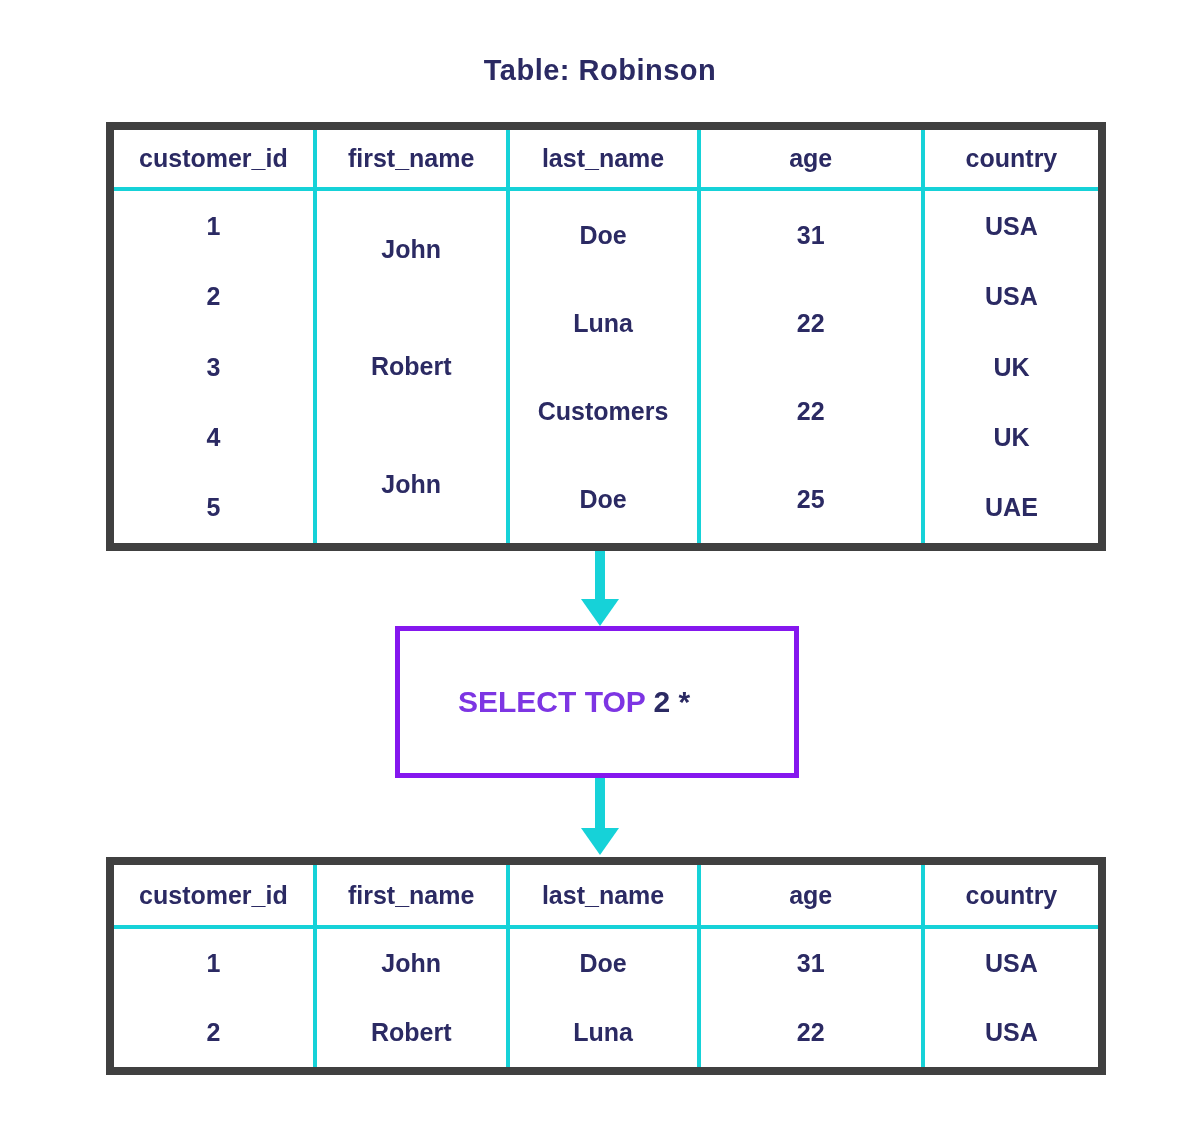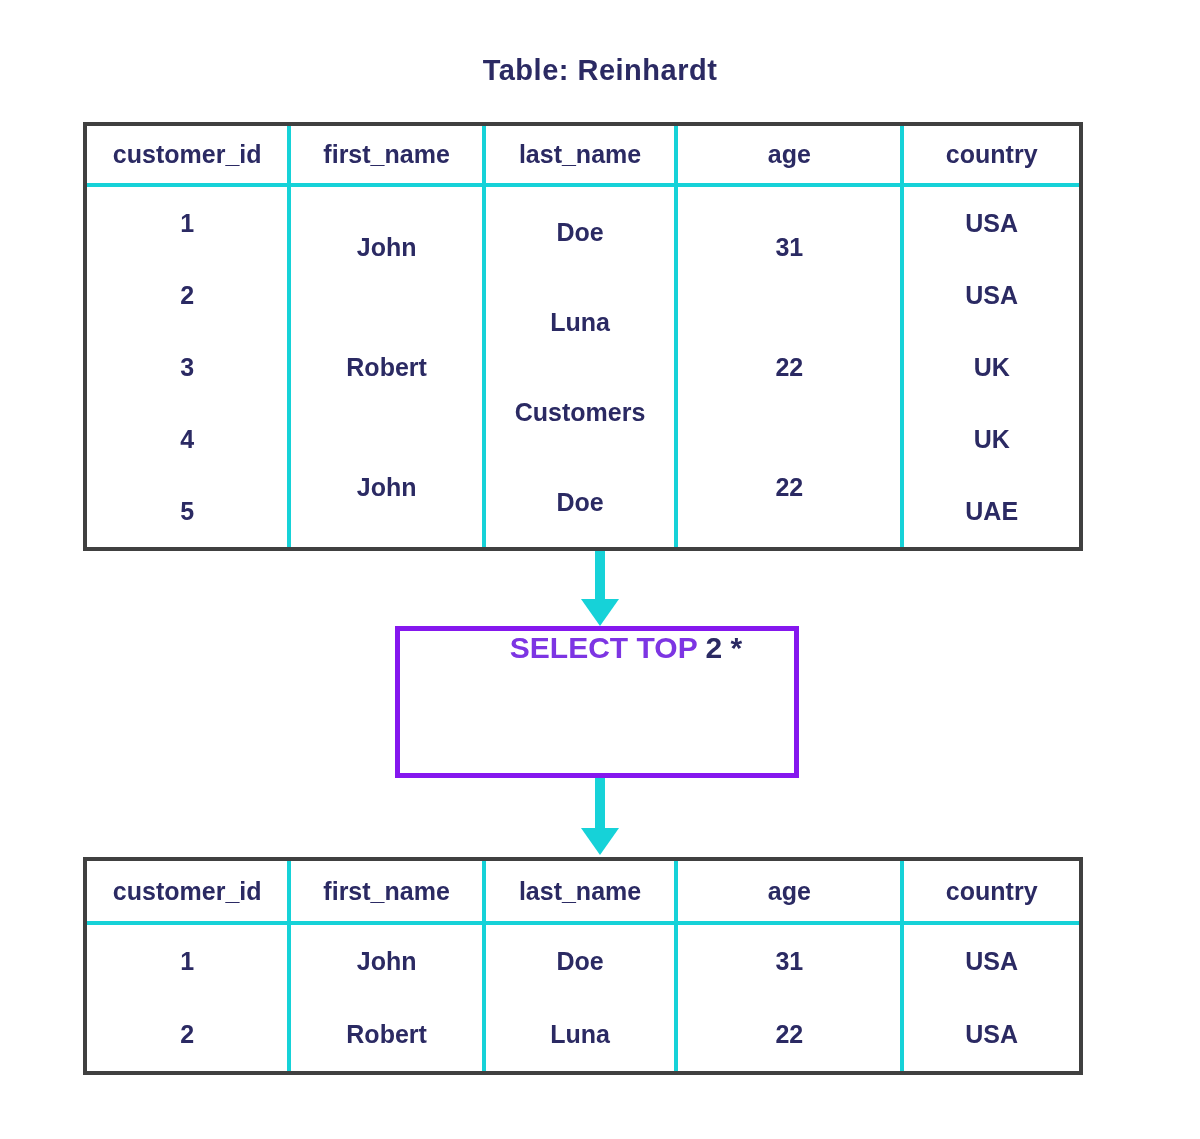--- a/index.html
+++ b/index.html
@@ -6,24 +6,24 @@
   html, body { background: #ffffff; }
   body { font-family: "Liberation Sans", sans-serif; font-weight: 700; color: #2b2a63; }
   .canvas { position: relative; width: 1200px; height: 1139px; background: #ffffff; overflow: hidden; }
 
   .diagram-title {
     position: absolute; left: 100px; top: 54px; width: 1000px;
     text-align: center; font-size: 29px; letter-spacing: 0.5px; color: #2b2a63;
   }
 
   .tbl {
-    position: absolute; left: 83px; width: 1000px;
+    position: absolute; left: 106px; width: 1000px;
     display: grid;
     grid-template-columns: 202fr 196fr 194fr 228fr 180fr;
-    border: 4px solid #404040;
+    border: 8px solid #404040;
   }
   .tbl-source { top: 122px; height: 429px; grid-template-rows: 61px 1fr; }
   .tbl-result { top: 857px; height: 218px; grid-template-rows: 64px 1fr; }
 
   .th {
     display: flex; align-items: center; justify-content: center;
     font-size: 25px; border-bottom: 4px solid #16d2d8; color: #2b2a63;
   }
   .col-cell { display: flex; flex-direction: column; }
   .th + .th, .col-cell + .col-cell { border-left: 4px solid #16d2d8; text-align: center; }
@@ -40,33 +40,33 @@
     border-top: 27px solid #16d2d8;
   }
   .stem-1 { top: 551px; height: 50px; }
   .head-1 { top: 599px; }
   .stem-2 { top: 778px; height: 52px; }
   .head-2 { top: 828px; }
 
   .query-box {
     position: absolute; left: 395px; top: 626px; width: 404px; height: 152px;
     border: 5px solid #8517ee; background: #ffffff;
-    display: flex; flex-direction: row; justify-content: center;
+    display: flex; flex-direction: column; justify-content: center;
     padding-left: 58px; 
   }
   .query-line { font-size: 30px; line-height: 34px; white-space: pre; }
   .kw { color: #7d35e3; }
   .plain { color: #2b2a63; }
 </style>
 </head>
 <body>
 
 <div class="canvas">
 
-  <div class="diagram-title">Table: Reinhardt</div>
+  <div class="diagram-title">Table: Robinson</div>
 
   <div class="tbl tbl-source">
     <div class="th">customer_id</div>
     <div class="th">first_name</div>
     <div class="th">last_name</div>
     <div class="th">age</div>
     <div class="th">country</div>
 
     <div class="col-cell">
       <div class="cell-value">1</div>
@@ -83,20 +83,21 @@
     <div class="col-cell">
       <div class="cell-value">Doe</div>
       <div class="cell-value">Luna</div>
       <div class="cell-value">Customers</div>
       <div class="cell-value">Doe</div>
     </div>
     <div class="col-cell">
       <div class="cell-value">31</div>
       <div class="cell-value">22</div>
       <div class="cell-value">22</div>
+      <div class="cell-value">25</div>
     </div>
     <div class="col-cell">
       <div class="cell-value">USA</div>
       <div class="cell-value">USA</div>
       <div class="cell-value">UK</div>
       <div class="cell-value">UK</div>
       <div class="cell-value">UAE</div>
     </div>
   </div>
 

